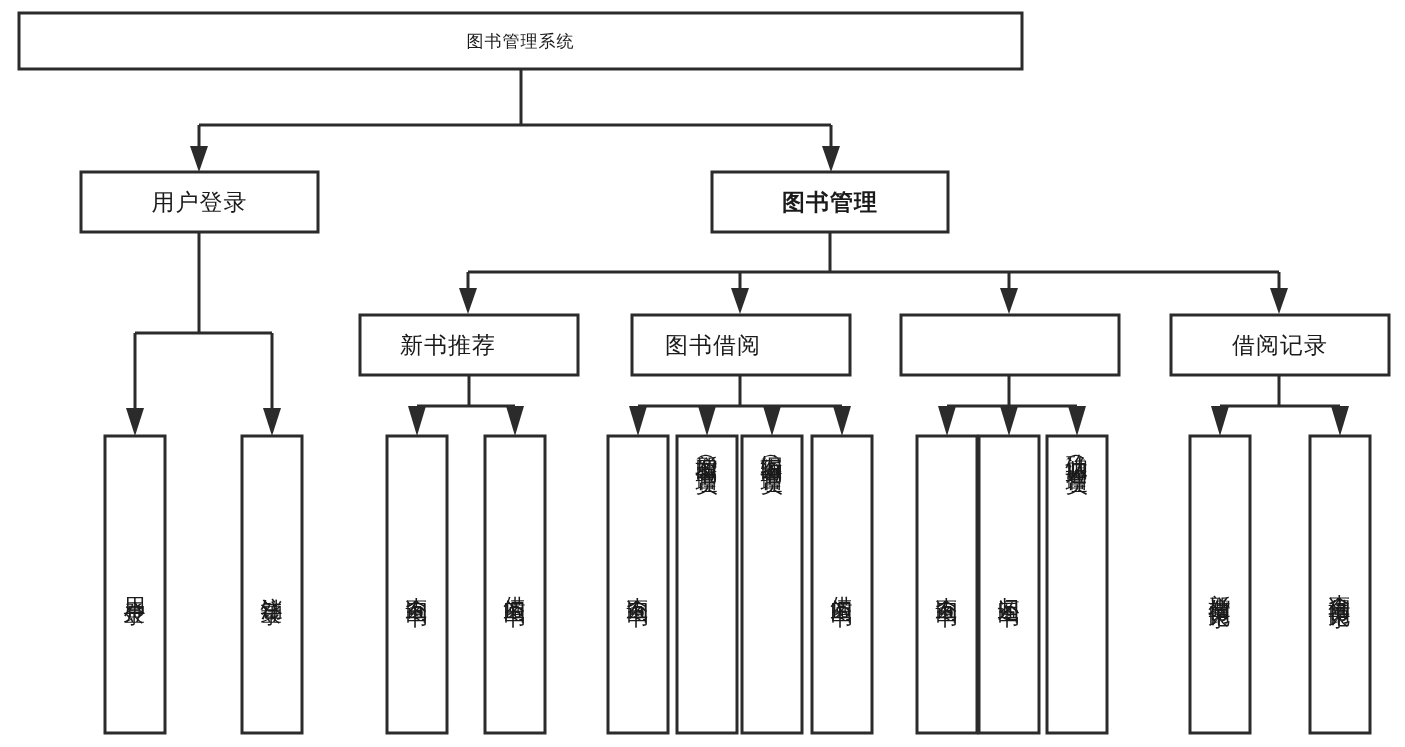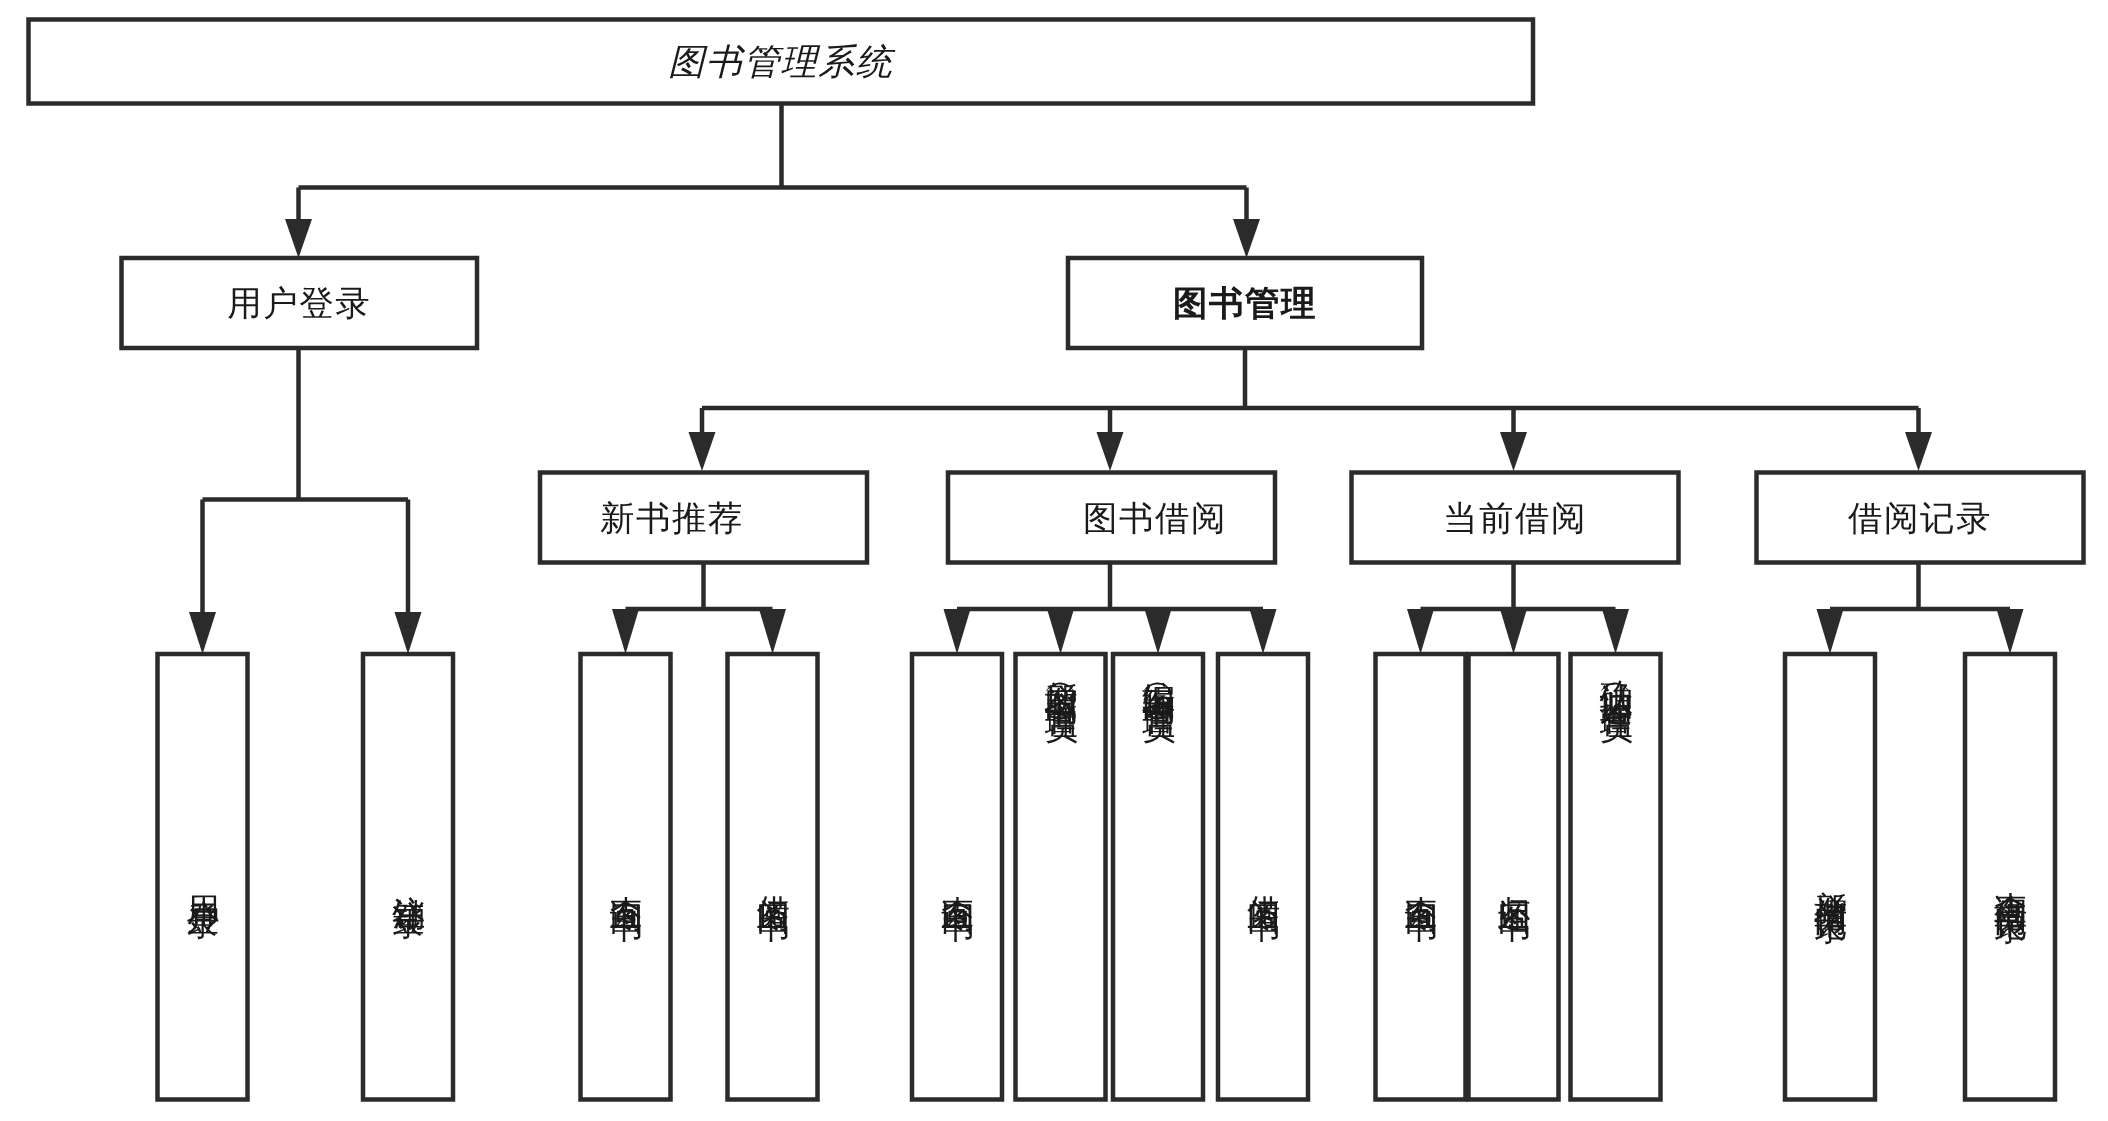--- a/index.html
+++ b/index.html
@@ -67,22 +67,21 @@
     pointer-events: none;
   }
   .h-text {
     font-family: "DejaVu Sans", "Liberation Sans", sans-serif;
     font-size: 23px;
     color: #1a1a1a;
     white-space: nowrap;
     letter-spacing: 1px;
   }
   .h-text.root {
-    font-size: 24px;
-    font-style: italic;
+    font-size: 17px;
   }
   #watermark {
     position: absolute;
     right: 8px;
     bottom: 4px;
     font-family: "DejaVu Sans", "Liberation Sans", sans-serif;
     font-size: 19px;
     color: #b8b8b8;
     letter-spacing: 0.5px;
     white-space: nowrap;
@@ -164,25 +163,22 @@
   <div class="h-text-wrap" style="left:81px; top:172px; width:237px; height:60px;">
     <span class="h-text">用户登录</span>
   </div>
   <div class="h-text-wrap" style="left:712px; top:172px; width:236px; height:60px;font-weight:bold;">
     <span class="h-text">图书管理</span>
   </div>
 
   <div class="h-text-wrap" style="left:360px; top:315px; width:176px; height:60px;">
     <span class="h-text">新书推荐</span>
   </div>
-  <div class="h-text-wrap" style="left:661px; top:315px; width:218px; height:60px;">
+  <div class="h-text-wrap" style="left:604px; top:315px; width:218px; height:60px;">
     <span class="h-text">图书借阅</span>
-  </div>
-  <div class="h-text-wrap" style="left:901px; top:315px; width:218px; height:60px;">
-    <span class="h-text">当前借阅</span>
   </div>
   <div class="h-text-wrap" style="left:1171px; top:315px; width:218px; height:60px;border-radius:11px;">
     <span class="h-text">借阅记录</span>
   </div>
 
   <div class="vert-text-wrap" style="left:105px; top:436px; width:60px; height:297px;">
     <span class="vert-text">用户登录</span>
   </div>
   <div class="vert-text-wrap" style="left:242px; top:436px; width:60px; height:297px;">
     <span class="vert-text">注销登录</span>

